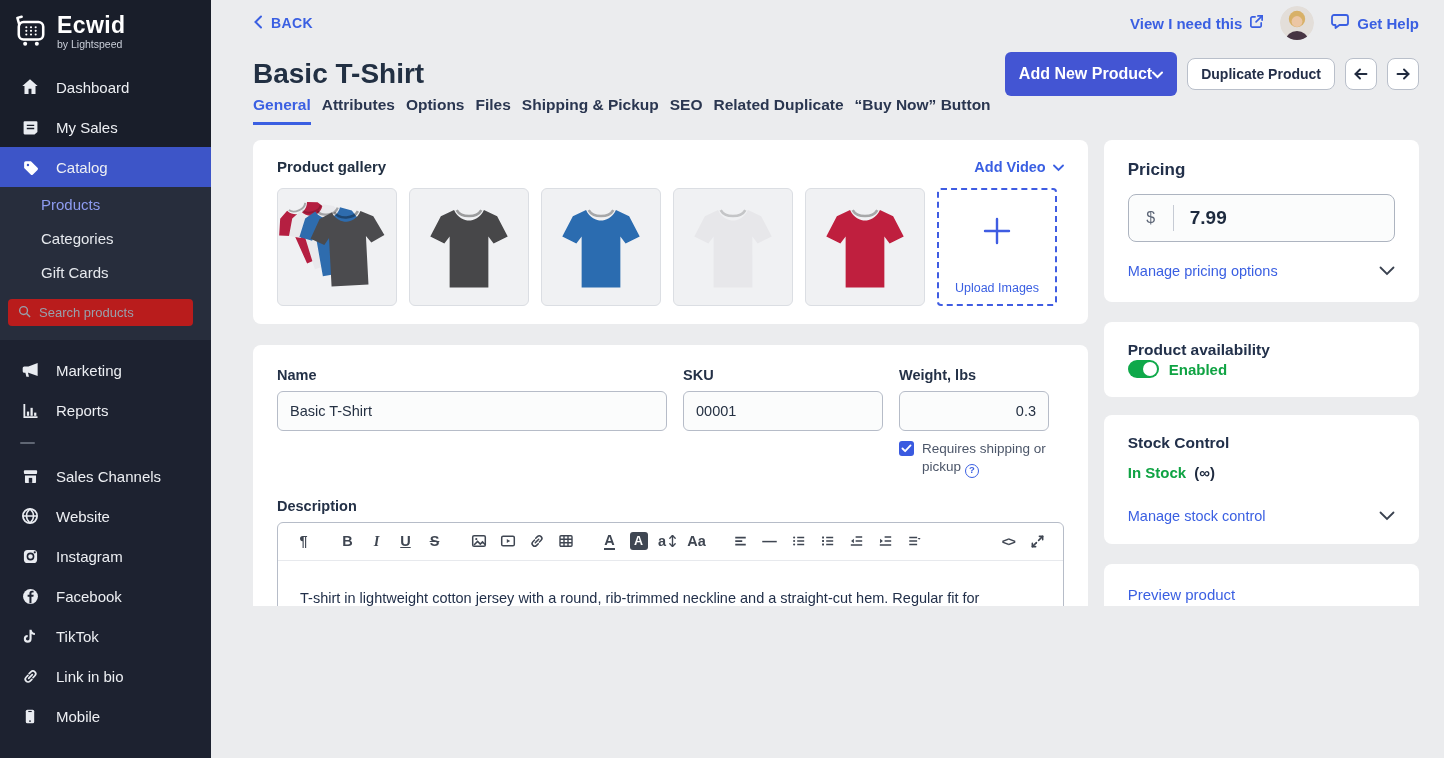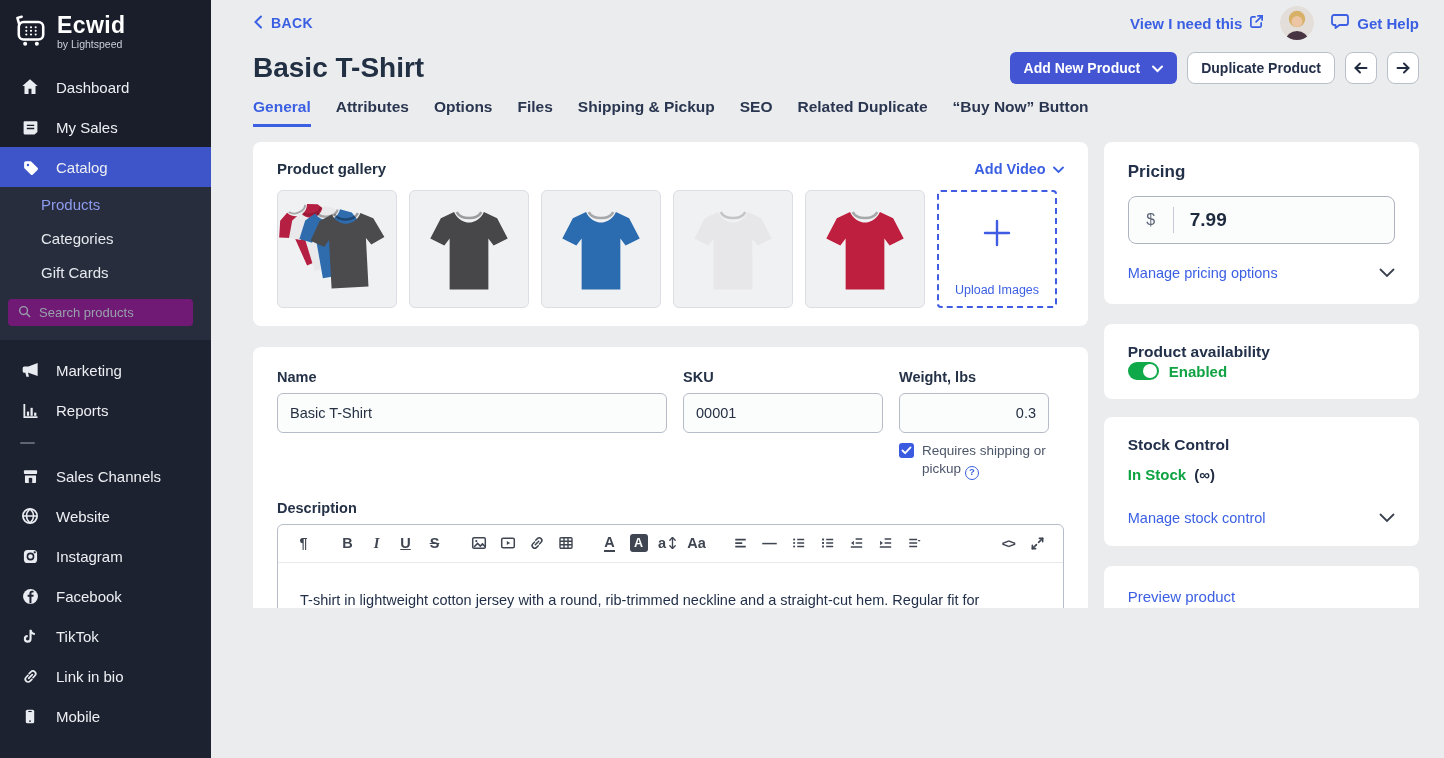--- a/index.html
+++ b/index.html
@@ -12,42 +12,42 @@
   .logo-txt { display:flex; flex-direction:column; line-height:1; }
   .logo-name { color:#fff; font-size:23px; font-weight:600; letter-spacing:.4px; }
   .logo-by { color:#c9ced8; font-size:10.5px; margin-top:2px; }
   .srow { display:flex; align-items:center; gap:16px; height:40px; padding-left:20px; cursor:pointer; }
   .srow .sic { width:20px; display:flex; justify-content:center; }
   .slbl { color:#edeff3; font-size:15px; }
   .catalog-sec { background:#272d3c; padding-bottom:14px; }
   .srow.act { background:#3d55c8; }
   .ssub { height:34px; display:flex; align-items:center; padding-left:41px; font-size:15px; color:#e6e9ee; cursor:pointer; }
   .ssub.on { color:#8e9cf0; }
-  .ssearch { margin:10px 18px 0 8px; height:27px; background:#701a75; border-radius:4px; display:flex; align-items:center; gap:8px; padding:0 10px; }
+  .ssearch { margin:10px 18px 0 8px; height:27px; background:#b91c1c; border-radius:4px; display:flex; align-items:center; gap:8px; padding:0 10px; }
   .ssearch input { background:transparent; border:none; outline:none; color:#cfd4dc; font-size:13px; width:140px; font-family:inherit; }
   .ssearch input::placeholder { color:#98a0ac; }
   .bottom-sec { background:#1d2230; flex:1; padding-top:10px; }
   .sdivider { width:15px; height:2px; background:#5f6673; margin:12px 0 12px 20px; border-radius:1px; }
 
   
   .main { position:absolute; left:211px; top:0; right:0; bottom:0; padding:0 25px 0 42px; }
   .topbar { height:46px; display:flex; align-items:center; justify-content:space-between; }
   .backlink { display:flex; align-items:center; gap:8px; color:#3a5fe2; font-size:14px; font-weight:700; letter-spacing:.4px; cursor:pointer; }
   .top-right { display:flex; align-items:center; gap:16px; }
   .tlink { display:flex; align-items:center; gap:7px; color:#3a5fe2; font-size:15px; font-weight:700; cursor:pointer; }
   .avatar { width:34px; height:34px; border-radius:50%; overflow:hidden; cursor:pointer; }
 
   .header-row { margin-top:6px; display:flex; align-items:center; justify-content:space-between; }
   .ptitle { font-size:28px; font-weight:700; color:#223043; }
   .hactions { display:flex; align-items:center; gap:10px; }
-  .btn-primary { height:32px; background:#4355d3; color:#fff; border:none; border-radius:6px; font-size:14px; font-weight:700; padding:0 14px; display:flex; align-items:center; gap:12px; cursor:pointer; font-family:inherit; }
+  .btn-primary { height:44px; background:#4355d3; color:#fff; border:none; border-radius:6px; font-size:16px; font-weight:700; padding:0 14px; display:flex; align-items:center; cursor:pointer; font-family:inherit; }
   .btn-outline { height:32px; background:#fff; border:1px solid #b9bfca; border-radius:8px; font-size:14px; font-weight:700; color:#242f49; padding:0 13px; cursor:pointer; font-family:inherit; }
   .btn-sq { width:32px; height:32px; background:#fff; border:1px solid #b9bfca; border-radius:8px; display:flex; align-items:center; justify-content:center; cursor:pointer; }
 
-  .tabs { margin-top:14px; display:flex; gap:25px; }
+  .tabs { display:flex; gap:11px; }
   .tab { font-size:15.5px; font-weight:700; color:#2a3650; padding-bottom:8px; cursor:pointer; border-bottom:3px solid transparent; }
   .tab.on { color:#3a5fe2; border-bottom-color:#3a5fe2; }
 
   .content { margin-top:15px; display:flex; gap:16px; height:466px; overflow:hidden; }
   .left-col { width:842px; display:flex; flex-direction:column; }
   .right-col { width:318px; display:flex; flex-direction:column; }
   .card { background:#fff; border-radius:8px; }
 
   
   .gcard { height:192px; padding:18px 24px; margin-bottom:21px; }

